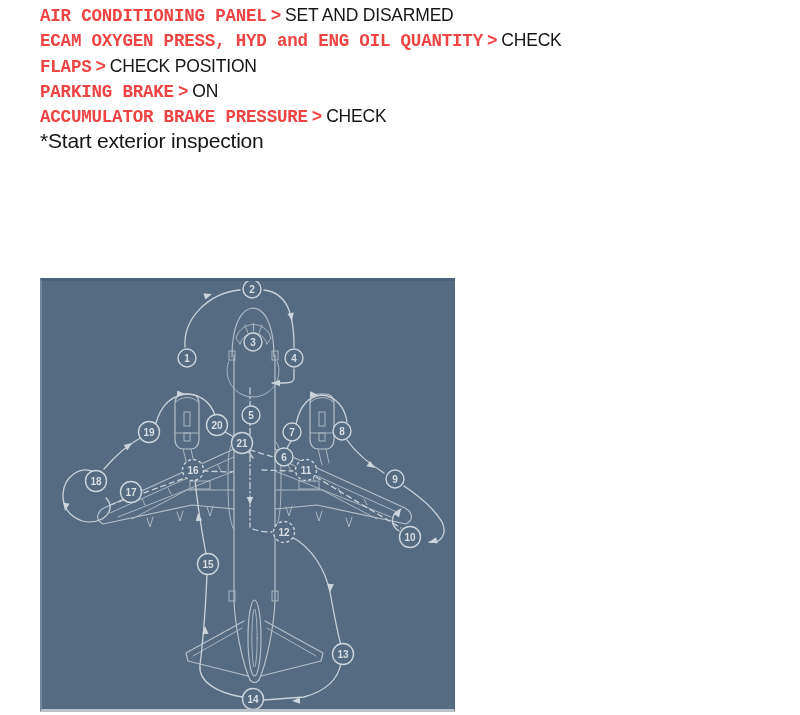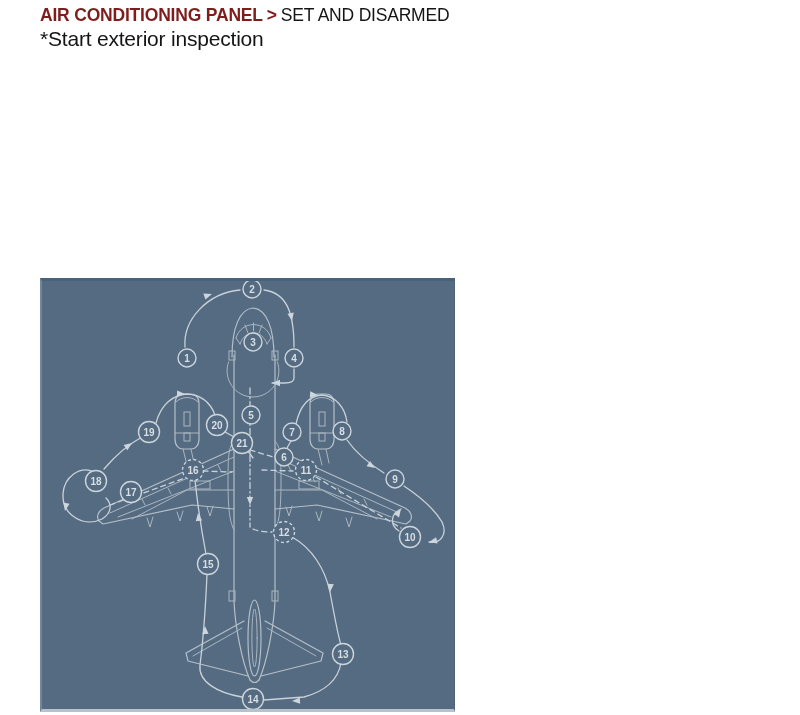--- a/index.html
+++ b/index.html
@@ -1,20 +1,20 @@
 <!DOCTYPE html>
 <html><head>
 <meta charset="utf-8">
 <style>
   html,body{margin:0;padding:0;background:#ffffff;}
   .page{position:relative;width:800px;height:715px;background:#ffffff;overflow:hidden;
         font-family:"Liberation Sans",sans-serif;}
   .checklist{position:absolute;left:40px;top:3px;width:740px;}
   .row{font-size:17.5px;line-height:24.3px;color:#151515;letter-spacing:-0.2px;white-space:nowrap;}
-  .row .b{font-weight:bold;color:#7f1d1d;}
+  .row .b{font-weight:bold;color:#ef4444;font-family:Liberation Mono, monospace;}
   .row .sep{font-weight:bold;padding:0 4px;}
   .note{font-size:21px;line-height:24.3px;color:#151515;letter-spacing:-0.2px;}
   .figure{position:absolute;left:40px;top:278px;width:412px;height:428px;
           border-top:3px solid #48617d;border-left:2px solid #72879c;
           border-right:1px solid #4c6379;border-bottom:3px solid #b9c2cb;
           box-sizing:content-box;}
   .figure svg{display:block;}
   
   .outline{fill:none;stroke:#b4bfc9;stroke-width:1.2;stroke-linecap:round;stroke-linejoin:round;}
   .outline2{fill:none;stroke:#aab6c1;stroke-width:1;stroke-linecap:round;}
@@ -27,20 +27,24 @@
   .ptnum{fill:#d8dfe5;font-family:"Liberation Sans",sans-serif;font-size:10px;font-weight:bold;
          text-anchor:middle;}
 </style>
 </head>
 <body>
 
 <div class="page">
 
   <div class="checklist">
     <div class="row"><span class="b">AIR CONDITIONING PANEL</span><span class="b sep">&gt;</span><span>SET AND DISARMED</span></div>
+    <div class="row"><span class="b">ECAM OXYGEN PRESS, HYD and ENG OIL QUANTITY</span><span class="b sep">&gt;</span><span>CHECK</span></div>
+    <div class="row"><span class="b">FLAPS</span><span class="b sep">&gt;</span><span>CHECK POSITION</span></div>
+    <div class="row"><span class="b">PARKING BRAKE</span><span class="b sep">&gt;</span><span>ON</span></div>
+    <div class="row"><span class="b">ACCUMULATOR BRAKE PRESSURE</span><span class="b sep">&gt;</span><span>CHECK</span></div>
     <div class="note">*Start exterior inspection</div>
   </div>
 
   <div class="figure">
     <svg width="412" height="428" viewBox="0 0 412 428" xmlns="http://www.w3.org/2000/svg">
       <rect x="0" y="0" width="412" height="428" fill="#556b81"></rect>
 
       <g>
 
         <path class="outline" d="M 192,74 L 192,320 C 193,345 200,381 208,399"></path>

